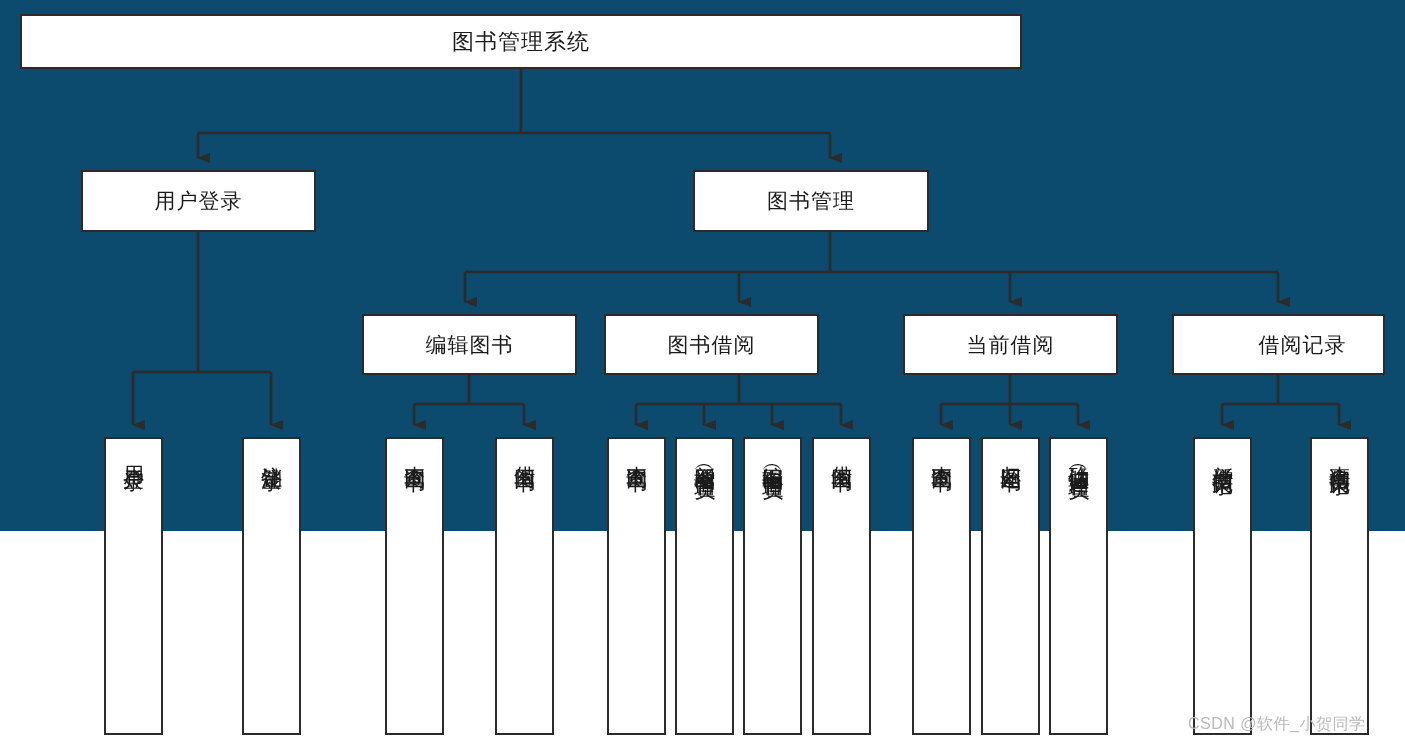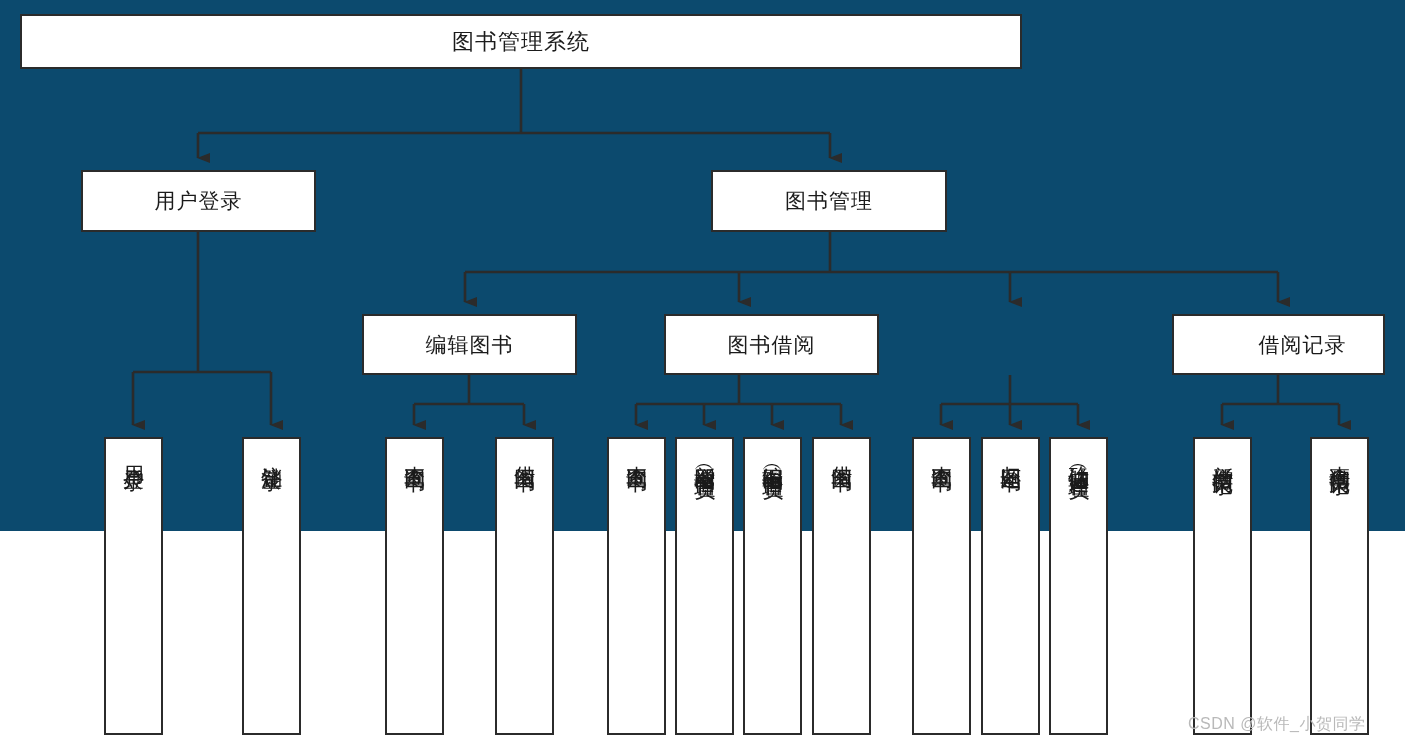--- a/index.html
+++ b/index.html
@@ -76,29 +76,32 @@
     </g>
   </svg>
 
   <div class="node root" style="left:20px;top:14px;width:1002px;height:55px;">
     <span>图书管理系统</span>
   </div>
 
   <div class="node h" style="left:81px;top:170px;width:235px;height:62px;">
     <span>用户登录</span>
   </div>
-  <div class="node h" style="left:711px;top:170px;width:236px;height:62px;">
+  <div class="node h" style="left:693px;top:170px;width:236px;height:62px;">
     <span>图书管理</span>
   </div>
 
   <div class="node h" style="left:362px;top:314px;width:215px;height:61px;">
     <span>编辑图书</span>
   </div>
-  <div class="node h" style="left:664px;top:314px;width:215px;height:61px;">
+  <div class="node h" style="left:604px;top:314px;width:215px;height:61px;">
     <span>图书借阅</span>
+  </div>
+  <div class="node h" style="left:903px;top:314px;width:215px;height:61px;">
+    <span>当前借阅</span>
   </div>
   <div class="node h" style="left:1172px;top:314px;width:213px;height:61px;padding-left:48px;">
     <span>借阅记录</span>
   </div>
 
   <div class="node leaf" style="left:104px;top:437px;width:59px;height:298px;">
     <span class="vtext">用户登录</span>
   </div>
   <div class="node leaf" style="left:242px;top:437px;width:59px;height:298px;">
     <span class="vtext">注销登录</span>

